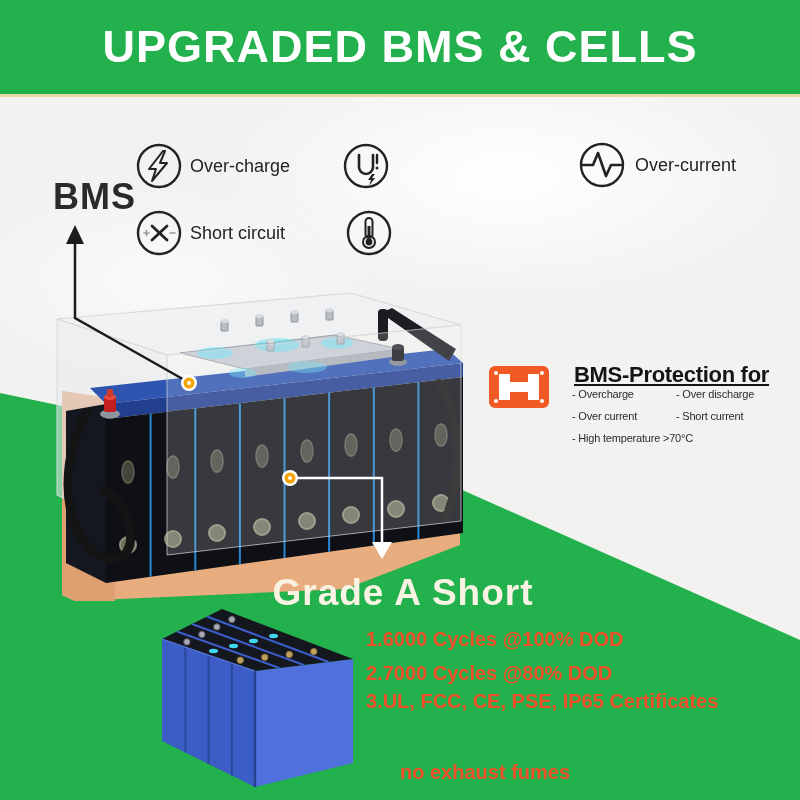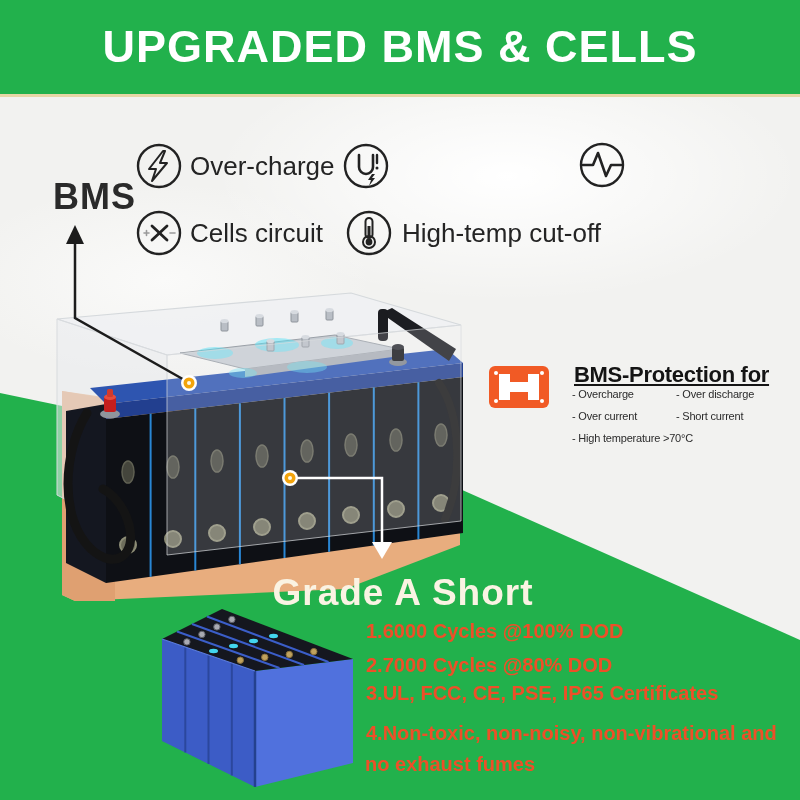--- a/index.html
+++ b/index.html
@@ -8,32 +8,32 @@
         background:#f2f2f0;
         background-image:radial-gradient(ellipse 420px 180px at 62% 22%, #ffffff 0%, rgba(255,255,255,0) 70%),
                          radial-gradient(ellipse 300px 140px at 20% 35%, #fafaf9 0%, rgba(255,255,255,0) 70%);padding-left:18px;}
   .abs{position:absolute;}
   
   #banner{left:0;top:0;width:800px;height:94px;background:#22b14c;border-bottom:3px solid #e7d6a6;
           display:flex;align-items:center;justify-content:center;z-index:6;}
   #banner .t{color:#ffffff;font-size:45px;font-weight:800;letter-spacing:1px;}
   
   .picon{width:46px;height:46px;z-index:5;}
-  .plabel{height:46px;display:flex;align-items:center;font-size:26px;color:#242424;font-weight:500;z-index:5;}
+  .plabel{height:46px;display:flex;align-items:center;font-size:18px;color:#242424;font-weight:500;z-index:5;}
   
   #bms-label{left:29px;top:176px;font-size:36px;font-weight:700;color:#2a2a2a;letter-spacing:1px;z-index:5;margin-left:24px;}
   
   #chip{left:489px;top:366px;z-index:5;}
   #panel-heading{left:574px;top:362px;font-size:22px;font-weight:800;color:#141414;letter-spacing:-0.3px;z-index:5;text-decoration:underline;}
   .panel-line{font-size:11px;color:#2b2b2b;letter-spacing:-0.2px;z-index:5;white-space:nowrap;text-align:center;}
   
   #grade-heading{left:253px;top:572px;width:300px;text-align:center;font-size:37px;font-weight:700;
                  color:#faf3e3;letter-spacing:1px;z-index:5;}
-  .bullet{left:366px;font-size:20px;font-weight:700;color:#ee4f28;z-index:5;white-space:nowrap;}
-  .bullet.indent{left:365px;}
+  .bullet{left:366px;font-size:20px;font-weight:700;color:#ee4f28;z-index:5;white-space:nowrap;margin-top:8px;}
+  .bullet.indent{left:400px;}
   
   #green-shape{left:0;top:0;z-index:0;}
   #battery-svg{left:15px;top:283px;z-index:1;}
   #cells-svg{left:148px;top:603px;z-index:2;}
   #callouts{left:0;top:0;z-index:4;pointer-events:none;}
 </style>
 </head>
 <body>
 
 <div id="page">
@@ -59,38 +59,38 @@
     <path d="M16 12 v12 a7 7 0 0 0 14 0 v-12" fill="none" stroke="#222" stroke-width="2.6" stroke-linecap="round"></path>
     <line x1="34" y1="12" x2="34" y2="20" stroke="#222" stroke-width="2.4" stroke-linecap="round"></line>
     <circle cx="34" cy="25" r="1.5" fill="#222"></circle>
     <path d="M29 31 l-4 6 h3 l-2 6 l6 -8 h-3 l3 -4 Z" fill="#222"></path>
   </svg>
 
   <svg class="abs picon" style="left:579px;top:142px" viewBox="0 0 46 46">
     <circle cx="23" cy="23" r="21" fill="none" stroke="#222" stroke-width="2.4"></circle>
     <path d="M4 23 h10 l5 -12 l8 23 l5 -11 h10" fill="none" stroke="#222" stroke-width="2.6" stroke-linejoin="round" stroke-linecap="round"></path>
   </svg>
+  <div class="abs plabel" style="left:635px;top:142px">Over-current</div>
 
   <svg class="abs picon" style="left:136px;top:210px" viewBox="0 0 46 46">
     <circle cx="23" cy="23" r="21" fill="none" stroke="#222" stroke-width="2.4"></circle>
     <line x1="16" y1="16" x2="31" y2="30" stroke="#222" stroke-width="2.8" stroke-linecap="round"></line>
     <line x1="31" y1="16" x2="16" y2="30" stroke="#222" stroke-width="2.8" stroke-linecap="round"></line>
     <path d="M8 23 h5 M10.5 20.5 v5" stroke="#9a9a9a" stroke-width="1.6" stroke-linecap="round"></path>
     <path d="M34 23 h5" stroke="#9a9a9a" stroke-width="1.6" stroke-linecap="round"></path>
   </svg>
-  <div class="abs plabel" style="left:190px;top:210px">Cells circuit</div>
+  <div class="abs plabel" style="left:190px;top:210px">Short circuit</div>
 
   <svg class="abs picon" style="left:346px;top:210px" viewBox="0 0 46 46">
     <circle cx="23" cy="23" r="21" fill="none" stroke="#222" stroke-width="2.4"></circle>
     <rect x="19.5" y="8" width="7" height="20" rx="3.5" fill="none" stroke="#222" stroke-width="2"></rect>
     <circle cx="23" cy="32" r="6" fill="none" stroke="#222" stroke-width="2"></circle>
     <line x1="23" y1="16" x2="23" y2="28" stroke="#222" stroke-width="3"></line>
     <circle cx="23" cy="32" r="3.4" fill="#222"></circle>
   </svg>
-  <div class="abs plabel" style="left:402px;top:210px">High-temp cut-off</div>
 
   <svg id="battery-svg" class="abs" width="460" height="320" viewBox="0 0 460 320">
 
     <polygon points="47,108 215,132 445,178 445,262 330,306 60,318 47,312" fill="#e8ad7e"></polygon>
     <polygon points="47,108 100,117 100,318 60,318 47,312" fill="#dfa071"></polygon>
 
     <polygon points="42,36 336,10 446,42 152,72" fill="#eff1f3" fill-opacity="0.9" stroke="#d5d9dc" stroke-width="1.2"></polygon>
     <polygon points="42,36 152,72 152,268 42,212" fill="#e9ebee" fill-opacity="0.55" stroke="#d8dbde" stroke-width="1"></polygon>
 
     <polygon points="75,105 432,66 448,80 91,121" fill="#2e55b0"></polygon>
@@ -237,16 +237,15 @@
   <div class="abs panel-line" style="left:572px;top:388px">- Overcharge</div>
   <div class="abs panel-line" style="left:572px;top:410px">- Over current</div>
   <div class="abs panel-line" style="left:572px;top:432px">- High temperature &gt;70°C</div>
   <div class="abs panel-line" style="left:676px;top:388px">- Over discharge</div>
   <div class="abs panel-line" style="left:676px;top:410px">- Short current</div>
 
   <div id="grade-heading" class="abs">Grade A Short</div>
   <div class="abs bullet" style="top:620px">1.6000 Cycles @100% DOD</div>
   <div class="abs bullet" style="top:654px">2.7000 Cycles @80% DOD</div>
   <div class="abs bullet" style="top:682px">3.UL, FCC, CE, PSE, IP65 Certificates</div>
-  <div class="abs bullet" style="top:722px">4.Non-toxic, non-noisy, non-vibrational and</div>
   <div class="abs bullet indent" style="top:753px">no exhaust fumes</div>
 
 </div>
 
 </body></html>

